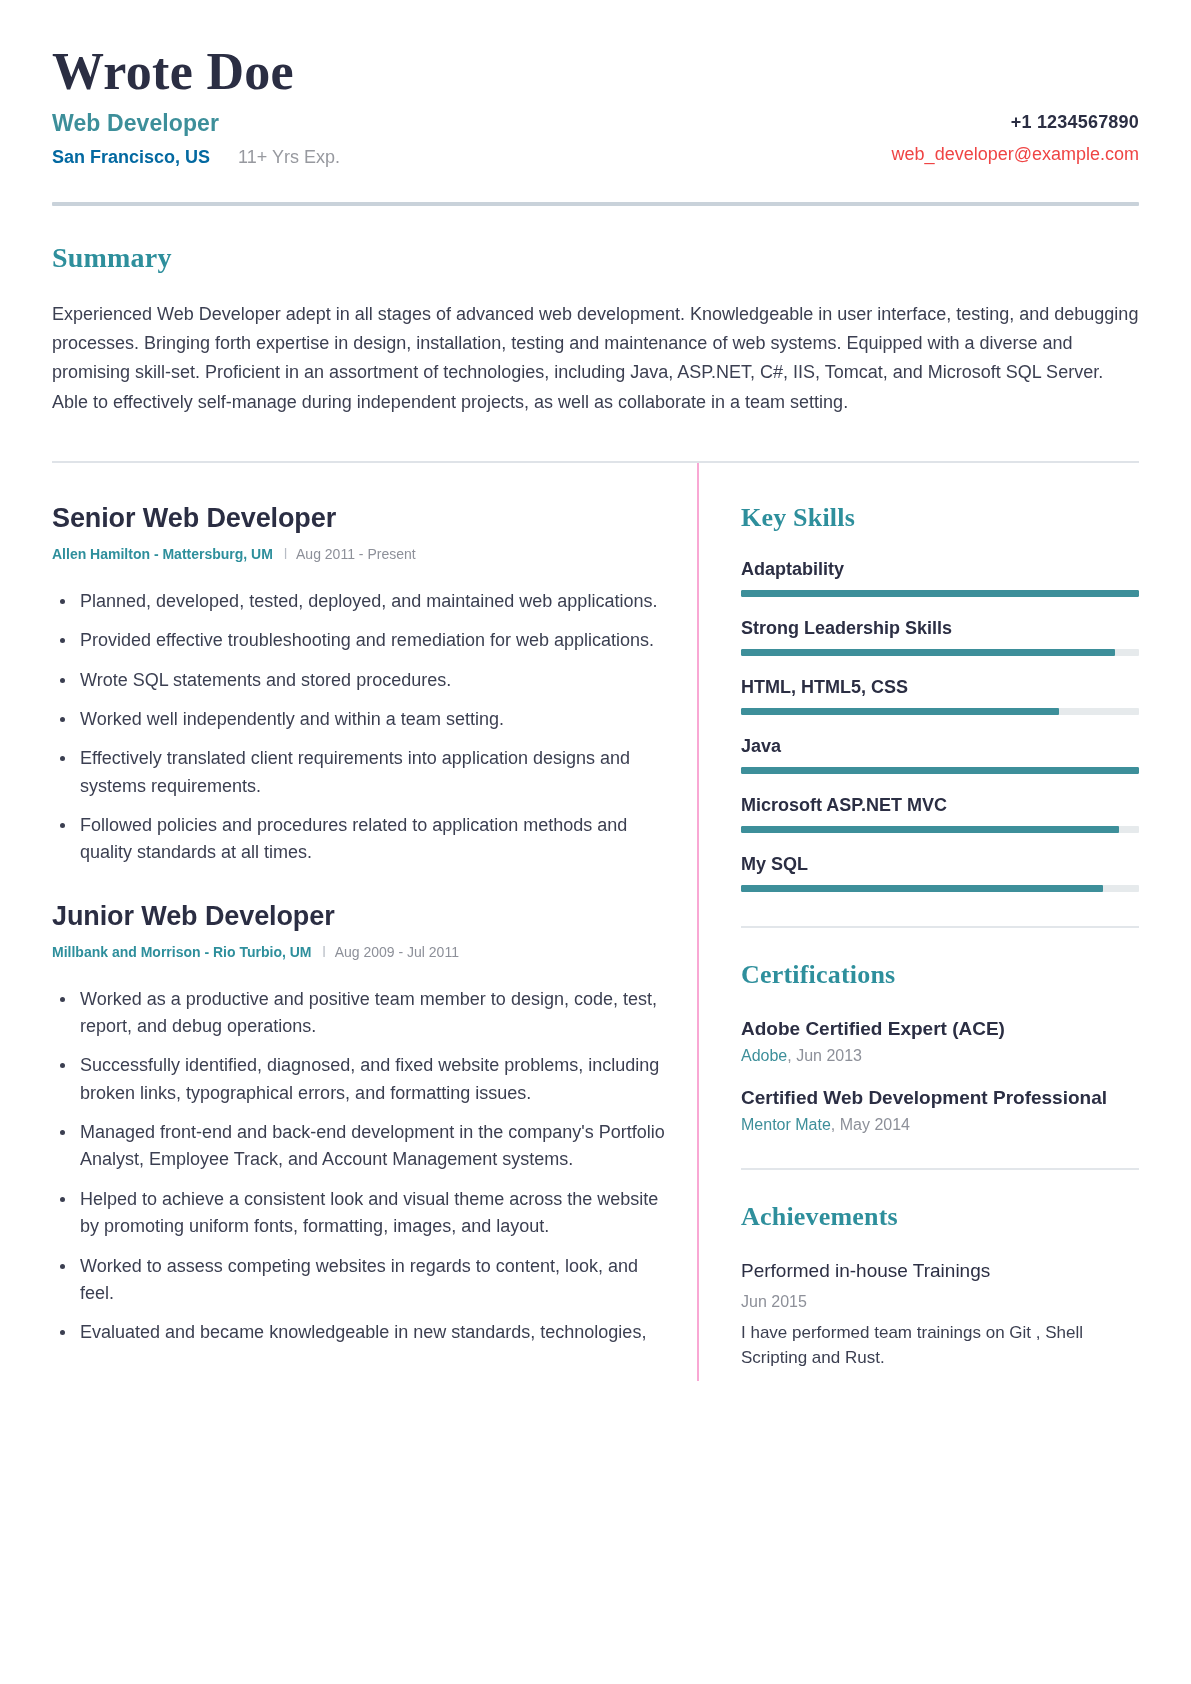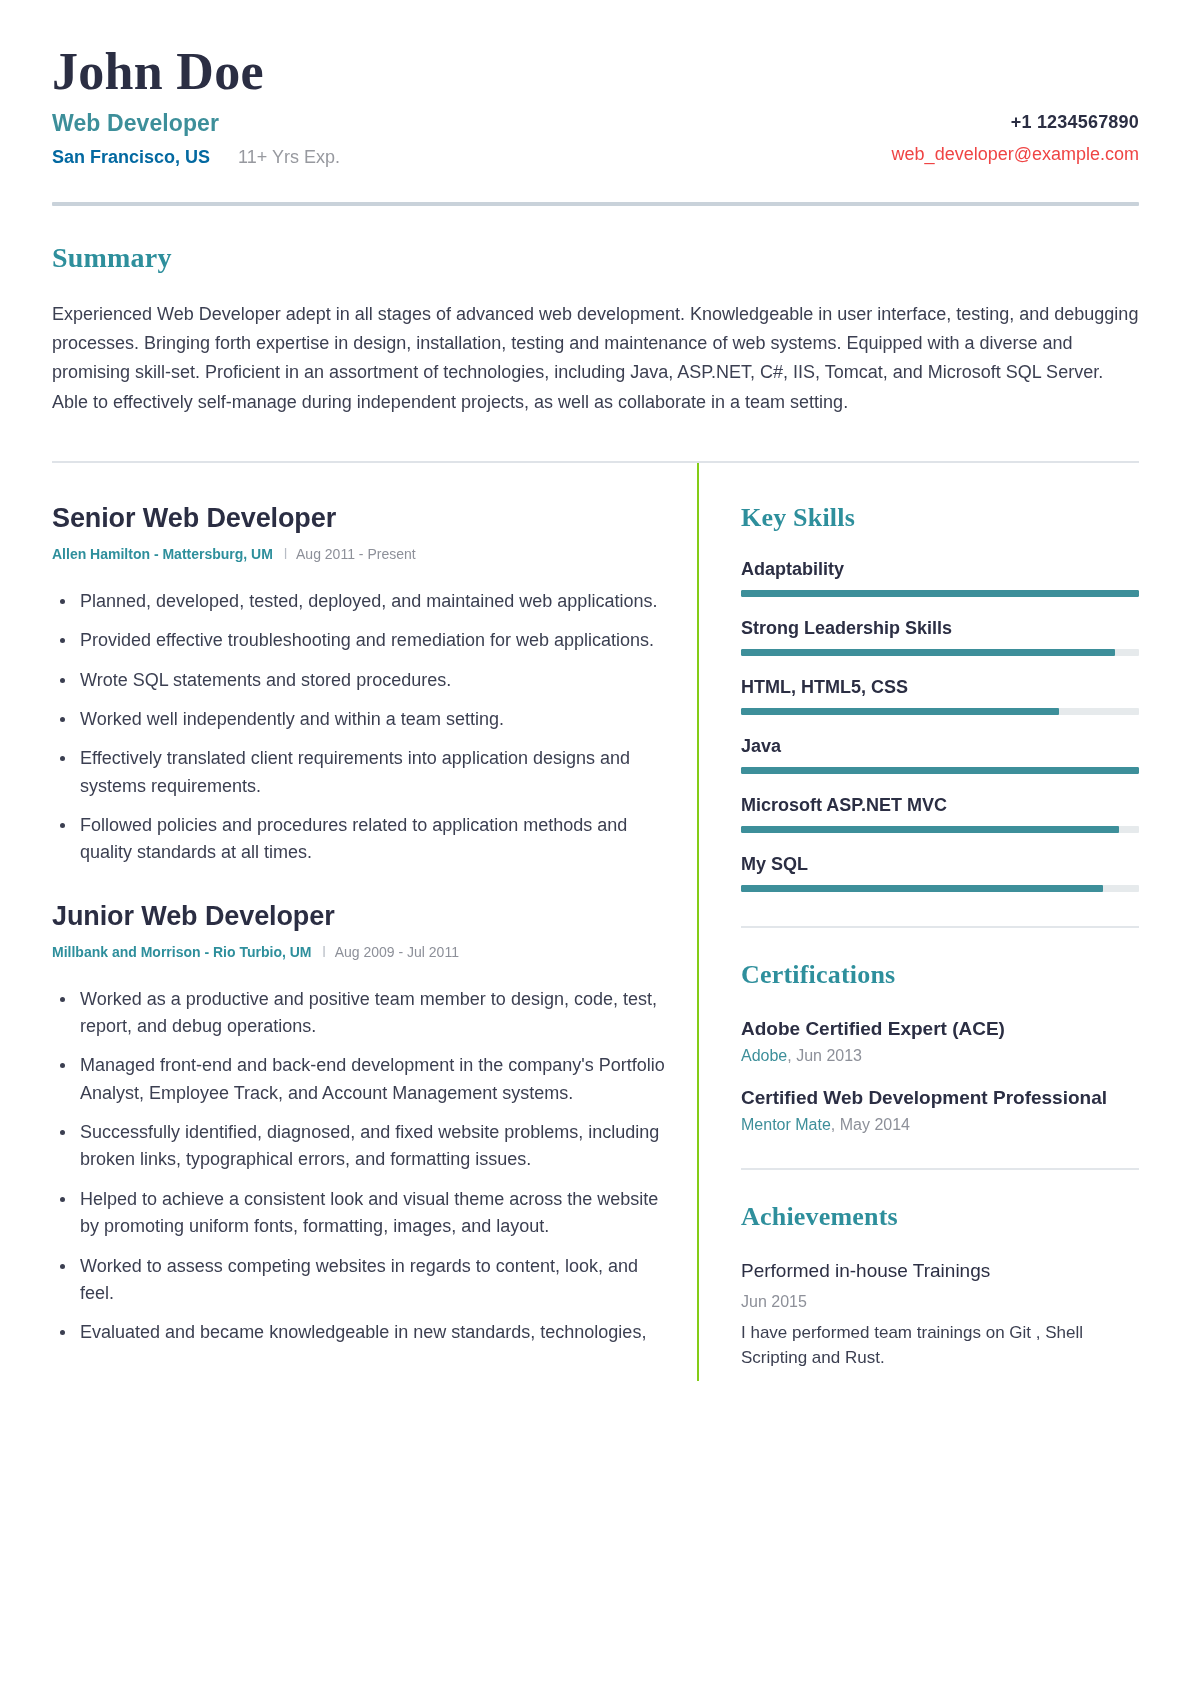--- a/index.html
+++ b/index.html
@@ -110,21 +110,21 @@
     width: 645px;
     padding-top: 40px;
     padding-right: 32px;
     box-sizing: border-box;
   }
   .col-right {
     width: 442px;
     padding-top: 40px;
     padding-left: 42px;
     box-sizing: border-box;
-    border-left: 2px solid #84cc16;
+    border-left: 2px solid #f9a8d4;
   }
 
   
   .job { margin-bottom: 8px; }
   .job-title {
     font-size: 27px;
     font-weight: bold;
     color: #2b2e43;
     margin: 0 0 12px 0;
     letter-spacing: -0.1px;
@@ -227,21 +227,21 @@
     color: #3b3f51;
     line-height: 1.5;
   }
 </style>
 </head>
 <body>
 
 <div class="page">
 
   <div class="header">
-    <div class="name">John Doe</div>
+    <div class="name">Wrote Doe</div>
     <div class="head-row">
       <div class="head-left">
         <div class="role">Web Developer</div>
         <div class="meta-line">
           <span class="loc">San Francisco, US</span>
           <span class="exp">11+ Yrs Exp.</span>
         </div>
       </div>
       <div class="head-right">
         <div class="phone">+1 1234567890</div>
@@ -280,22 +280,22 @@
           </div>
           <div class="job">
             <div class="job-title">Junior Web Developer</div>
             <div class="job-meta">
               <span class="job-company">Millbank and Morrison - Rio Turbio, UM</span>
               <span class="job-sep">l</span>
               <span class="job-dates">Aug 2009 - Jul 2011</span>
             </div>
             <ul class="bullets">
               <li>Worked as a productive and positive team member to design, code, test, report, and debug operations.</li>
+              <li>Successfully identified, diagnosed, and fixed website problems, including broken links, typographical errors, and formatting issues.</li>
               <li>Managed front-end and back-end development in the company's Portfolio Analyst, Employee Track, and Account Management systems.</li>
-              <li>Successfully identified, diagnosed, and fixed website problems, including broken links, typographical errors, and formatting issues.</li>
               <li>Helped to achieve a consistent look and visual theme across the website by promoting uniform fonts, formatting, images, and layout.</li>
               <li>Worked to assess competing websites in regards to content, look, and feel.</li>
               <li>Evaluated and became knowledgeable in new standards, technologies,</li>
             </ul>
           </div>
         </div>
     </div>
 
     <div class="col-right">
 

